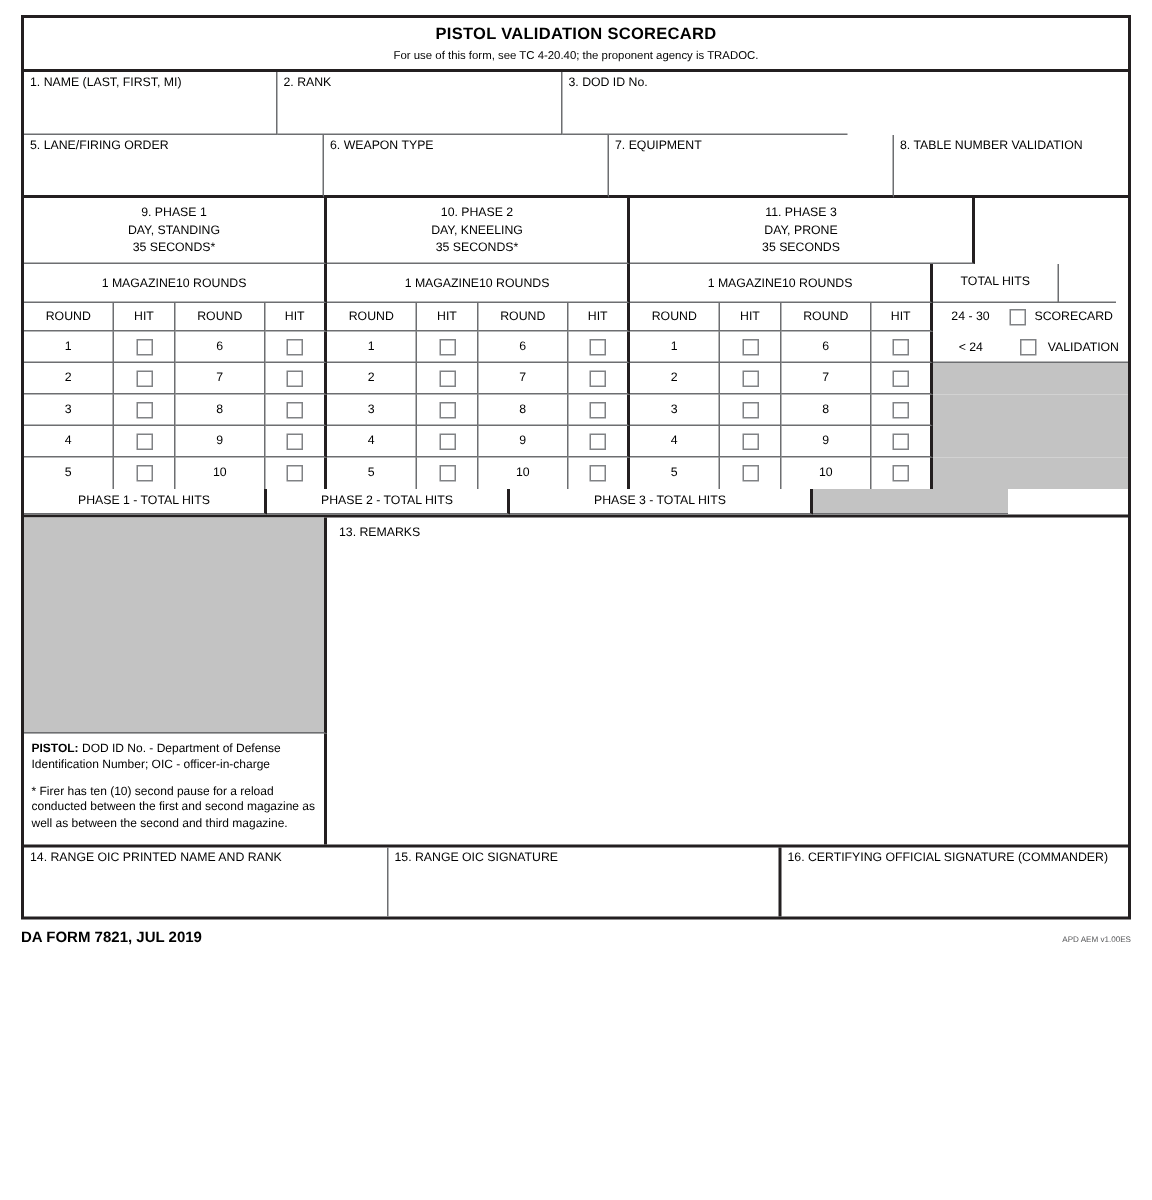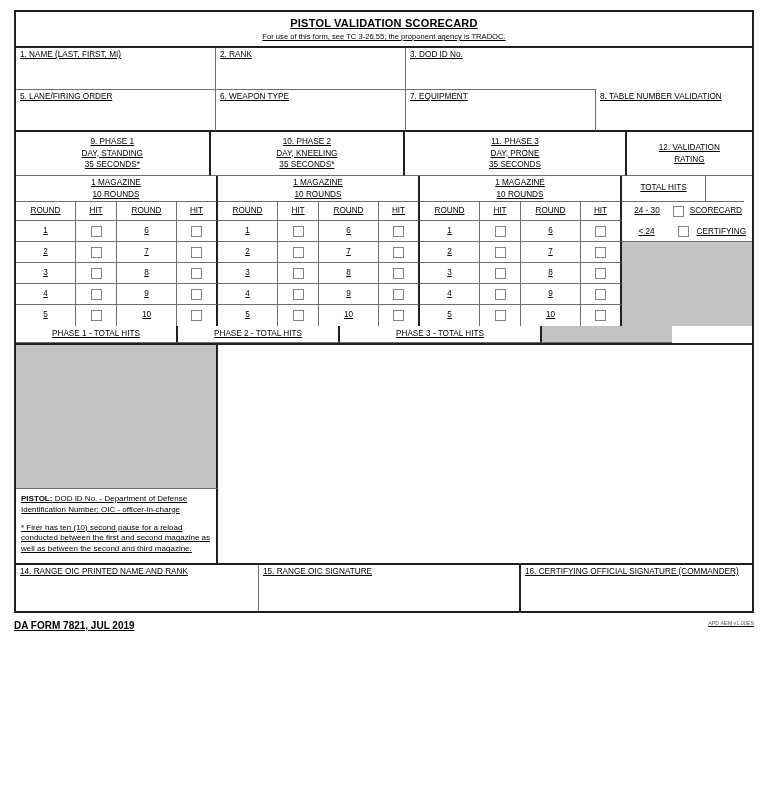--- a/index.html
+++ b/index.html
@@ -4,21 +4,21 @@
 <style>
   * { box-sizing: border-box; }
   html, body {
     margin: 0; padding: 0;
     background: #ffffff;
     font-family: "Liberation Sans", sans-serif;
     color: #000000;
   }
   body { width: 768px; height: 800px; overflow: hidden; }
 
-  .page { width: 768px; padding: 10px 2px 0 14px; text-decoration: underline; }
+  .page { width: 768px; padding: 10px 2px 0 14px; }
 
   .form {
     border: 2px solid #231f20;
     width: 740px;
   }
 
   
   .row { display: flex; width: 100%; }
   .cell {
     position: relative;
@@ -60,21 +60,21 @@
   .phase-head {
     height: 44px;
     display: flex; flex-direction: column;
     align-items: center; justify-content: center;
     text-align: center;
     font-size: 8.2px;
     line-height: 1.45;
   }
   .mag-row { height: 26px; }
   .mag-cell {
-    display: flex; flex-direction: column;
+    display: flex; flex-direction: row;
     align-items: center; justify-content: center;
     text-align: center;
     font-size: 8.2px; line-height: 1.4;
   }
 
   
   .rt-head { height: 19px; }
   .rt-row { height: 21px; }
   .rt-cell {
     display: flex; align-items: center; justify-content: center;
@@ -105,39 +105,39 @@
   .legend-box b { font-weight: bold; }
   .legend-gap { height: 7px; }
   .remarks-lbl { font-size: 8.2px; padding: 3px 4px; }
 
   
   .sig { height: 46px; font-size: 8.2px; }
 
   
   .footer {
     width: 740px;
-    display: flex; justify-content: space-between;
+    display: flex; align-items: flex-end; justify-content: space-between;
     padding-top: 7px;
   }
   .footer-left { font-size: 10px; font-weight: bold; }
   .footer-right { font-size: 5.4px; color: #58595b; padding-bottom: 1px; }
 </style>
 </head>
 <body>
 
 <div class="page">
   <div class="form">
 
     <div class="title-block">
       <div class="form-title">PISTOL VALIDATION SCORECARD</div>
-      <div class="form-subtitle">For use of this form, see TC 3-26.55; the proponent agency is TRADOC.</div>
+      <div class="form-subtitle">For use of this form, see TC 4-20.40; the proponent agency is TRADOC.</div>
     </div>
 
     <div class="row">
-      <div class="cell field" style="width:200px">
+      <div class="cell field" style="width:169px">
         <span class="lbl">1. NAME (LAST, FIRST, MI)</span>
       </div>
       <div class="cell field" style="width:190px">
         <span class="lbl">2. RANK</span>
       </div>
       <div class="cell field" style="width:190px">
         <span class="lbl">3. DOD ID No.</span>
       </div>
     </div>
 
@@ -164,24 +164,20 @@
       </div>
       <div class="cell phase-head thick-r" style="width:202px">
         <div>10. PHASE 2</div>
         <div>DAY, KNEELING</div>
         <div>35 SECONDS*</div>
       </div>
       <div class="cell phase-head thick-r" style="width:230px">
         <div>11. PHASE 3</div>
         <div>DAY, PRONE</div>
         <div>35 SECONDS</div>
-      </div>
-      <div class="cell phase-head" style="width:130px">
-        <div>12.  VALIDATION</div>
-        <div>RATING</div>
       </div>
     </div>
 
     <div class="row mag-row">
       <div class="cell mag-cell thick-r" style="width:202px">
         <div>1 MAGAZINE</div>
         <div>10 ROUNDS</div>
       </div>
       <div class="cell mag-cell thick-r" style="width:202px">
         <div>1 MAGAZINE</div>
@@ -244,21 +240,21 @@
           </div>
           <div class="cell rt-cell" style="width: 60px;">6</div>
           <div class="cell rt-cell thick-r" style="width: 41px;">
             <span class="cb"></span>
           </div>
           <div class="rate-row" style="width: 130px; border-bottom: 1px solid rgb(109, 110, 113); height: 21px;">
             <span class="rate-num">&lt; 24</span>
             <span class="rate-box">
               <span class="cb"></span>
             </span>
-            <span class="rate-txt">CERTIFYING</span>
+            <span class="rate-txt">VALIDATION</span>
           </div>
         </div>
         <div class="row rt-row">
           <div class="cell rt-cell" style="width: 60px;">2</div>
           <div class="cell rt-cell" style="width: 41px;">
             <span class="cb"></span>
           </div>
           <div class="cell rt-cell" style="width: 60px;">7</div>
           <div class="cell rt-cell thick-r" style="width: 41px;">
             <span class="cb"></span>
@@ -373,20 +369,23 @@
 
     <div class="row thick-b">
       <div style="width:202px">
         <div class="gray" style="height:144px;border-right:2px solid #231f20;border-bottom:1px solid #6d6e71"></div>
         <div class="legend-box" style="height:74px;border-right:2px solid #231f20">
           <div><b>PISTOL:</b><span> DOD ID No. - Department of Defense Identification Number; OIC - officer-in-charge</span></div>
           <div class="legend-gap"></div>
           <div>* Firer has ten (10) second pause for a reload conducted between the first and second magazine as well as between the second and third magazine.</div>
         </div>
       </div>
+      <div class="cell nb-r nb-b" style="width:534px;height:218px">
+        <div class="remarks-lbl">13. REMARKS</div>
+      </div>
     </div>
 
     <div class="row">
       <div class="cell sig nb-b" style="width:243px">
         <span>14. RANGE OIC PRINTED NAME AND RANK</span>
       </div>
       <div class="cell sig nb-b thick-r" style="width:262px">
         <span>15. RANGE OIC SIGNATURE</span>
       </div>
       <div class="cell sig nb-b nb-r" style="width:231px">

